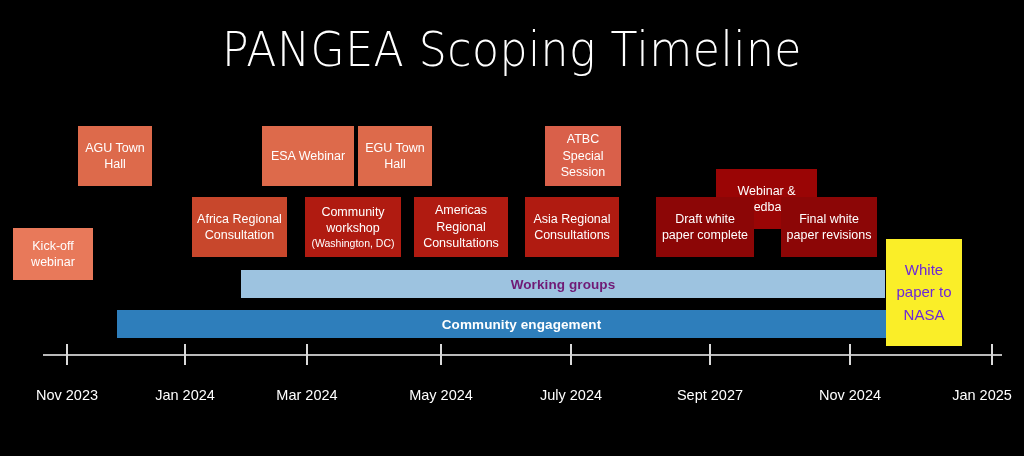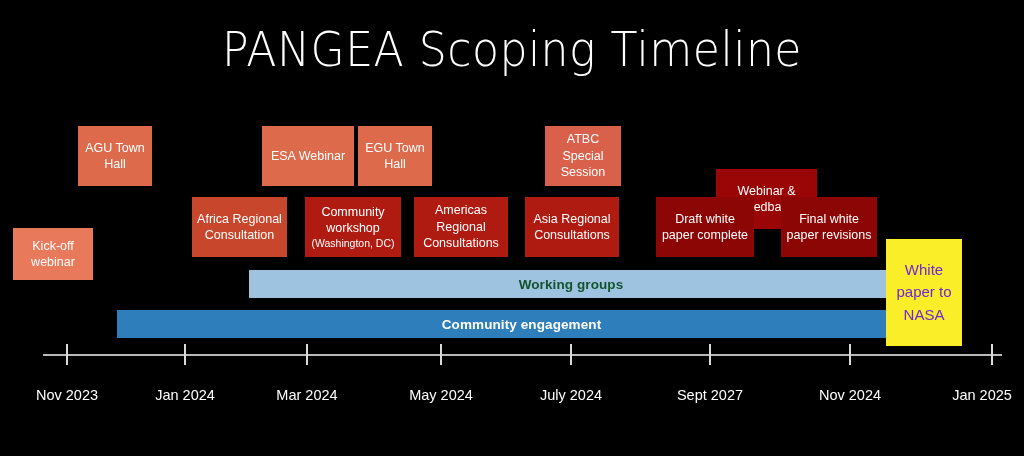--- a/index.html
+++ b/index.html
@@ -159,21 +159,21 @@
   </div>
 
   <div class="box" id="box-draft-white-paper" style="left:656px; top:197px; width:98px; height:60px; background:#8C0606;">
     <span class="inner">Draft white paper complete</span>
   </div>
 
   <div class="box" id="box-final-white-paper" style="left:781px; top:197px; width:96px; height:60px; background:#8C0606;">
     <span class="inner">Final white paper revisions</span>
   </div>
 
-  <div class="bar" id="bar-working-groups" style="left:241px; top:270px; width:644px; height:28px; background:#9DC3E0; color:#14532d;margin-left:8px;">
+  <div class="bar" id="bar-working-groups" style="left:241px; top:270px; width:644px; height:28px; background:#9DC3E0; color:#701a75;">
     <span>Working groups</span>
   </div>
 
   <div class="bar" id="bar-community-engagement" style="left:76px; top:310px; width:809px; height:28px; background:#2E7EBB; color:#FFFFFF;margin-left:41px;">
     <span>Community engagement</span>
   </div>
 
   <div id="milestone" style="left:886px; top:239px; width:76px; height:107px; background:#FAEE28;">
     <span>White paper to NASA</span>
   </div>

